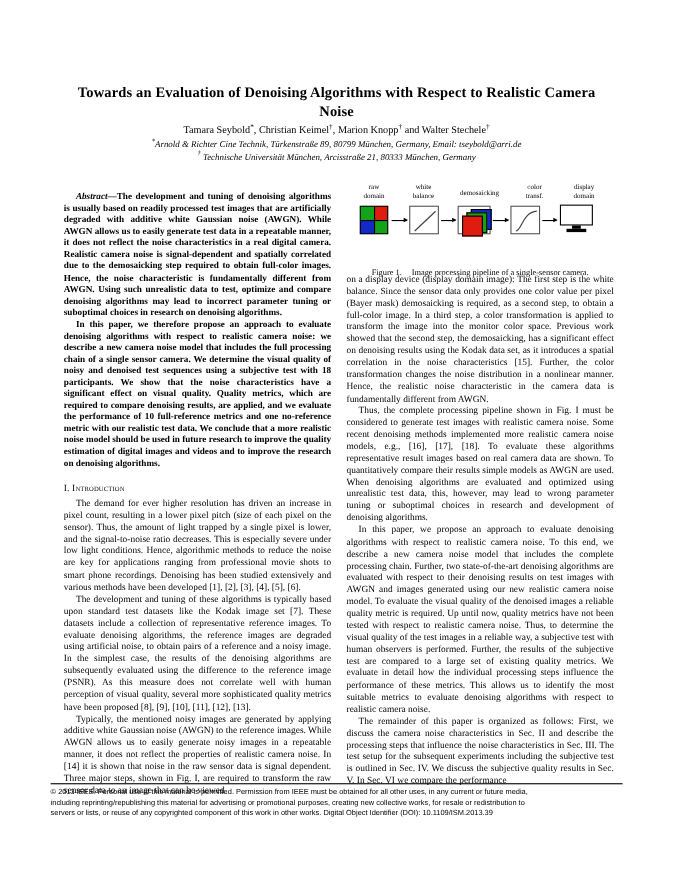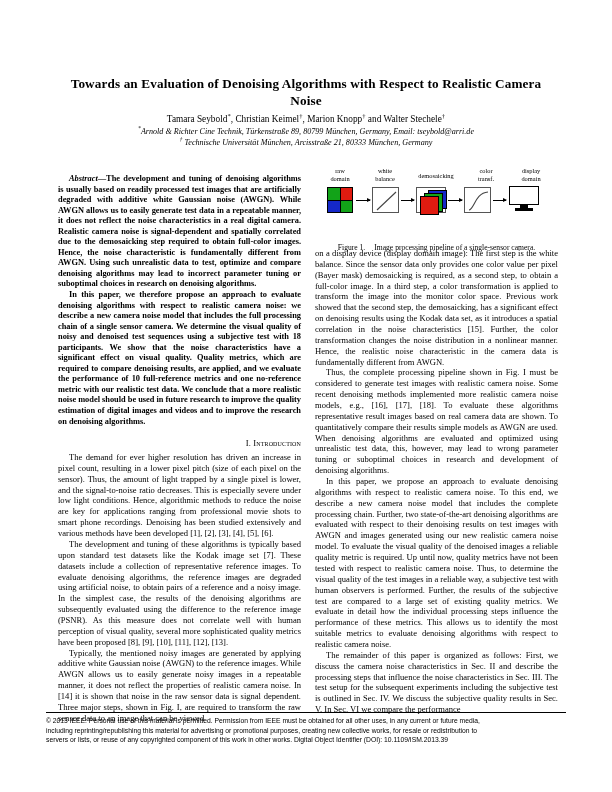--- a/index.html
+++ b/index.html
@@ -90,21 +90,21 @@
     font-weight: bold;
     text-indent: 11px;
     text-align: justify;
     font-size: 8.35px;
     line-height: 1.265;
   }
   .lead-ital { font-style: italic; font-weight: bold; }
 
   .sec-head {
     margin: 11px 0 3px 0;
-    text-align: right;
+    text-align: left;
     font-size: 8.6px;
     font-variant: small-caps;
     letter-spacing: 0.015em;
   }
   .sec-head .num { font-variant: normal; }
 
   
   .figure {
     position: relative;
     width: 243px;

